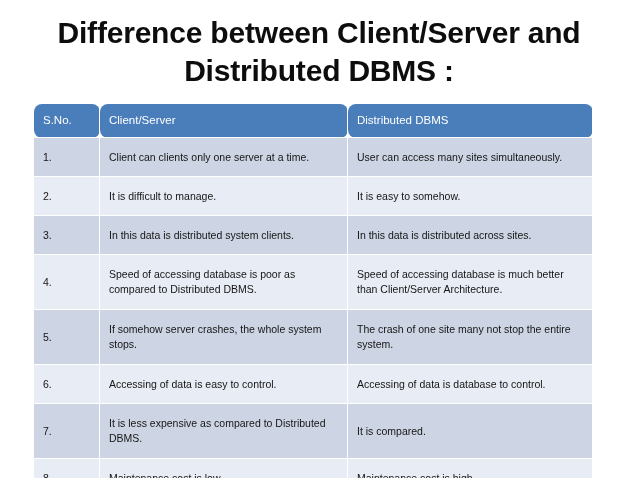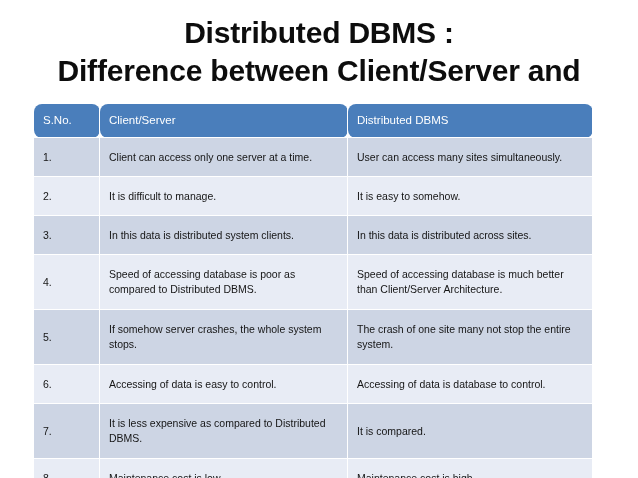--- a/index.html
+++ b/index.html
@@ -84,41 +84,41 @@
   }
   .r-short td { height: 26px; }
   .r-tall  td { height: 42px; }
 </style>
 </head>
 <body>
 
 <div class="slide">
 
   <div class="slide-title">
+    <span class="title-line">Difference between Client/Server and</span>
     <span class="title-line">Distributed DBMS :</span>
-    <span class="title-line">Difference between Client/Server and</span>
   </div>
 
   <table class="compare-table">
     <colgroup>
       <col class="c-sno">
       <col class="c-cs">
       <col class="c-ddbms">
     </colgroup>
     <thead>
       <tr>
         <th>S.No.</th>
         <th>Client/Server</th>
         <th>Distributed DBMS</th>
       </tr>
     </thead>
     <tbody>
       <tr class="row-dark r-short">
         <td class="cell-sno">1.</td>
-        <td>Client can access only one server at a time.</td>
+        <td>Client can clients only one server at a time.</td>
         <td>User can access many sites simultaneously.</td>
       </tr>
       <tr class="row-light r-short">
         <td class="cell-sno">2.</td>
         <td>It is difficult to manage.</td>
         <td>It is easy to somehow.</td>
       </tr>
       <tr class="row-dark r-short">
         <td class="cell-sno">3.</td>
         <td>In this data is distributed system clients.</td>

